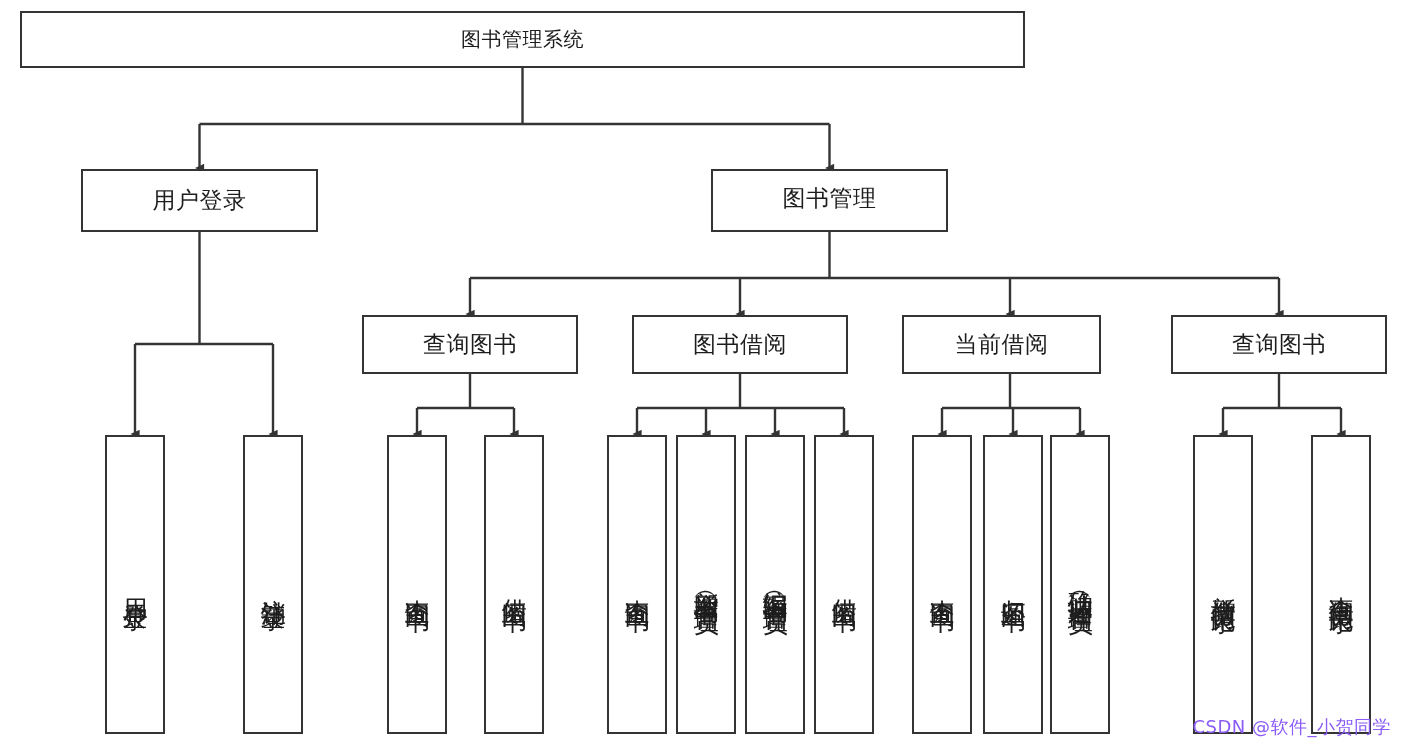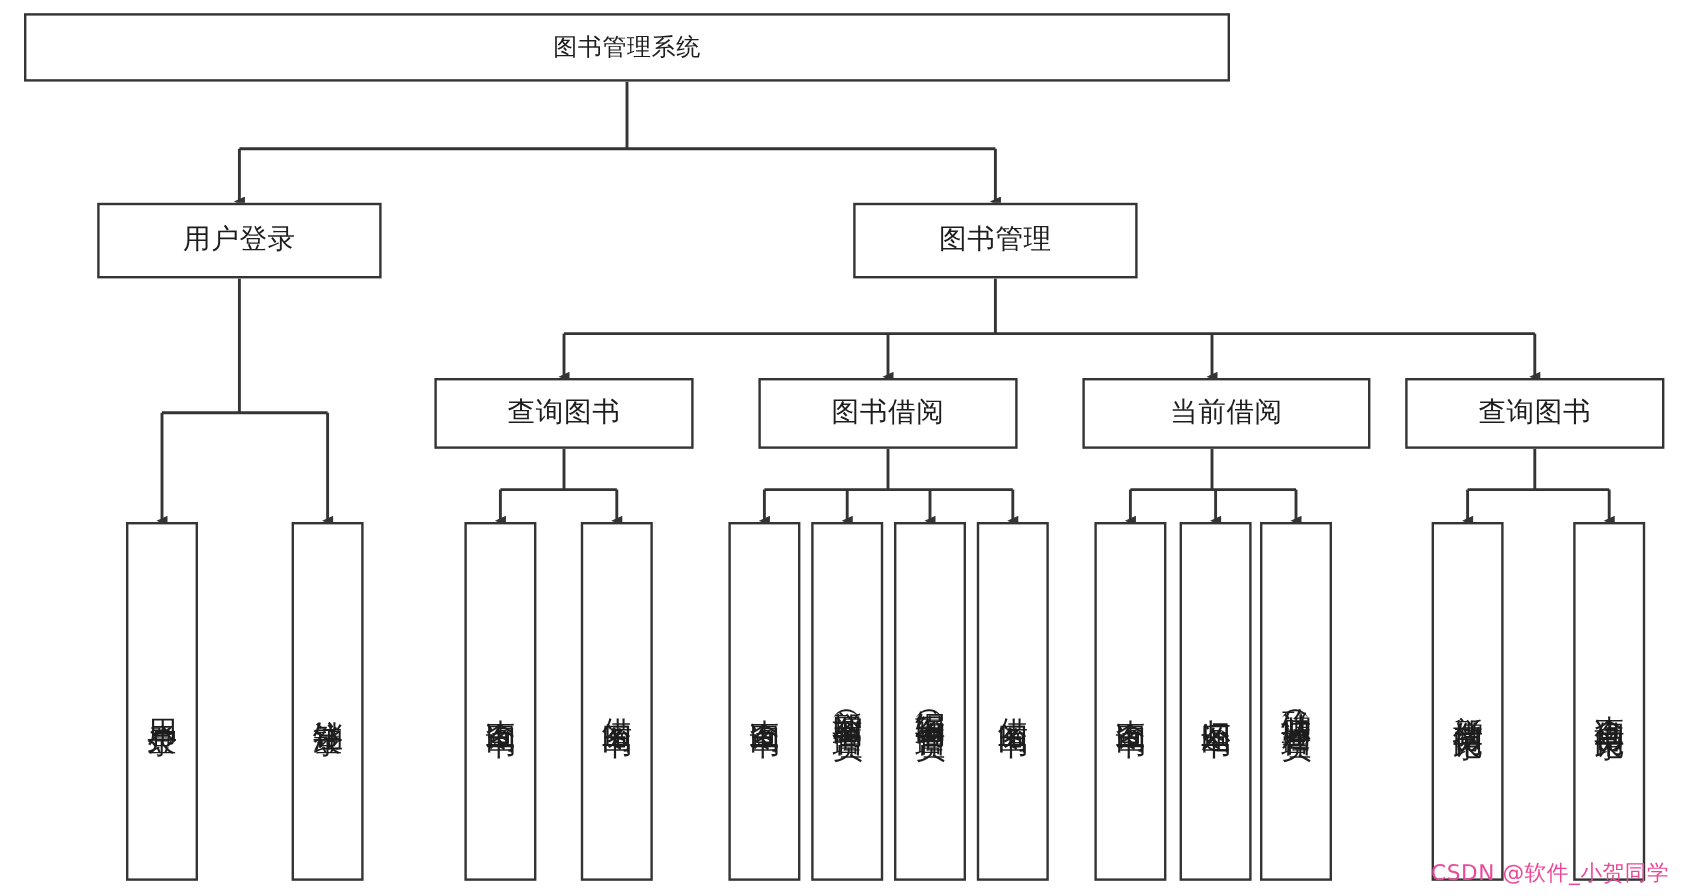--- a/index.html
+++ b/index.html
@@ -60,21 +60,21 @@
     font-size: 25px;
     line-height: 1.02;
     letter-spacing: 3px;
     white-space: nowrap;
   }
   #watermark {
     position: absolute;
     right: 14px;
     bottom: 8px;
     font-size: 18px;
-    color: #ec4899;
+    color: #8b5cf6;
     letter-spacing: 0.5px;
     white-space: nowrap;
     font-family: "DejaVu Sans", "Liberation Sans", sans-serif;
   }
 </style>
 </head>
 <body>
 
 <div id="canvas">
   <svg id="edges" viewBox="0 0 1405 747">
@@ -120,30 +120,30 @@
       </g>
   </svg>
 
   <div id="node-layer">
       <div class="node h root" style="left: 20px; top: 11px; width: 1005px; height: 57px;">
         <span class="lbl">图书管理系统</span>
       </div>
       <div class="node h" style="left: 81px; top: 169px; width: 237px; height: 63px;">
         <span class="lbl">用户登录</span>
       </div>
-      <div class="node h" style="left: 711px; top: 169px; width: 237px; height: 63px;">
+      <div class="node h" style="left: 711px; top: 169px; width: 237px; height: 63px; font-family: Liberation Mono, monospace;">
         <span class="lbl">图书管理</span>
       </div>
       <div class="node h" style="left: 362px; top: 315px; width: 216px; height: 59px;">
         <span class="lbl">查询图书</span>
       </div>
       <div class="node h" style="left: 632px; top: 315px; width: 216px; height: 59px;">
         <span class="lbl">图书借阅</span>
       </div>
-      <div class="node h" style="left: 902px; top: 315px; width: 240px; height: 59px;">
+      <div class="node h" style="left: 902px; top: 315px; width: 199px; height: 59px;">
         <span class="lbl">当前借阅</span>
       </div>
       <div class="node h" style="left: 1171px; top: 315px; width: 216px; height: 59px;">
         <span class="lbl">查询图书</span>
       </div>
       <div class="node v" style="left: 105px; top: 435px; width: 60px; height: 299px;">
         <span class="lbl">用户登录</span>
       </div>
       <div class="node v" style="left: 243px; top: 435px; width: 60px; height: 299px;">
         <span class="lbl">注销登录</span>

